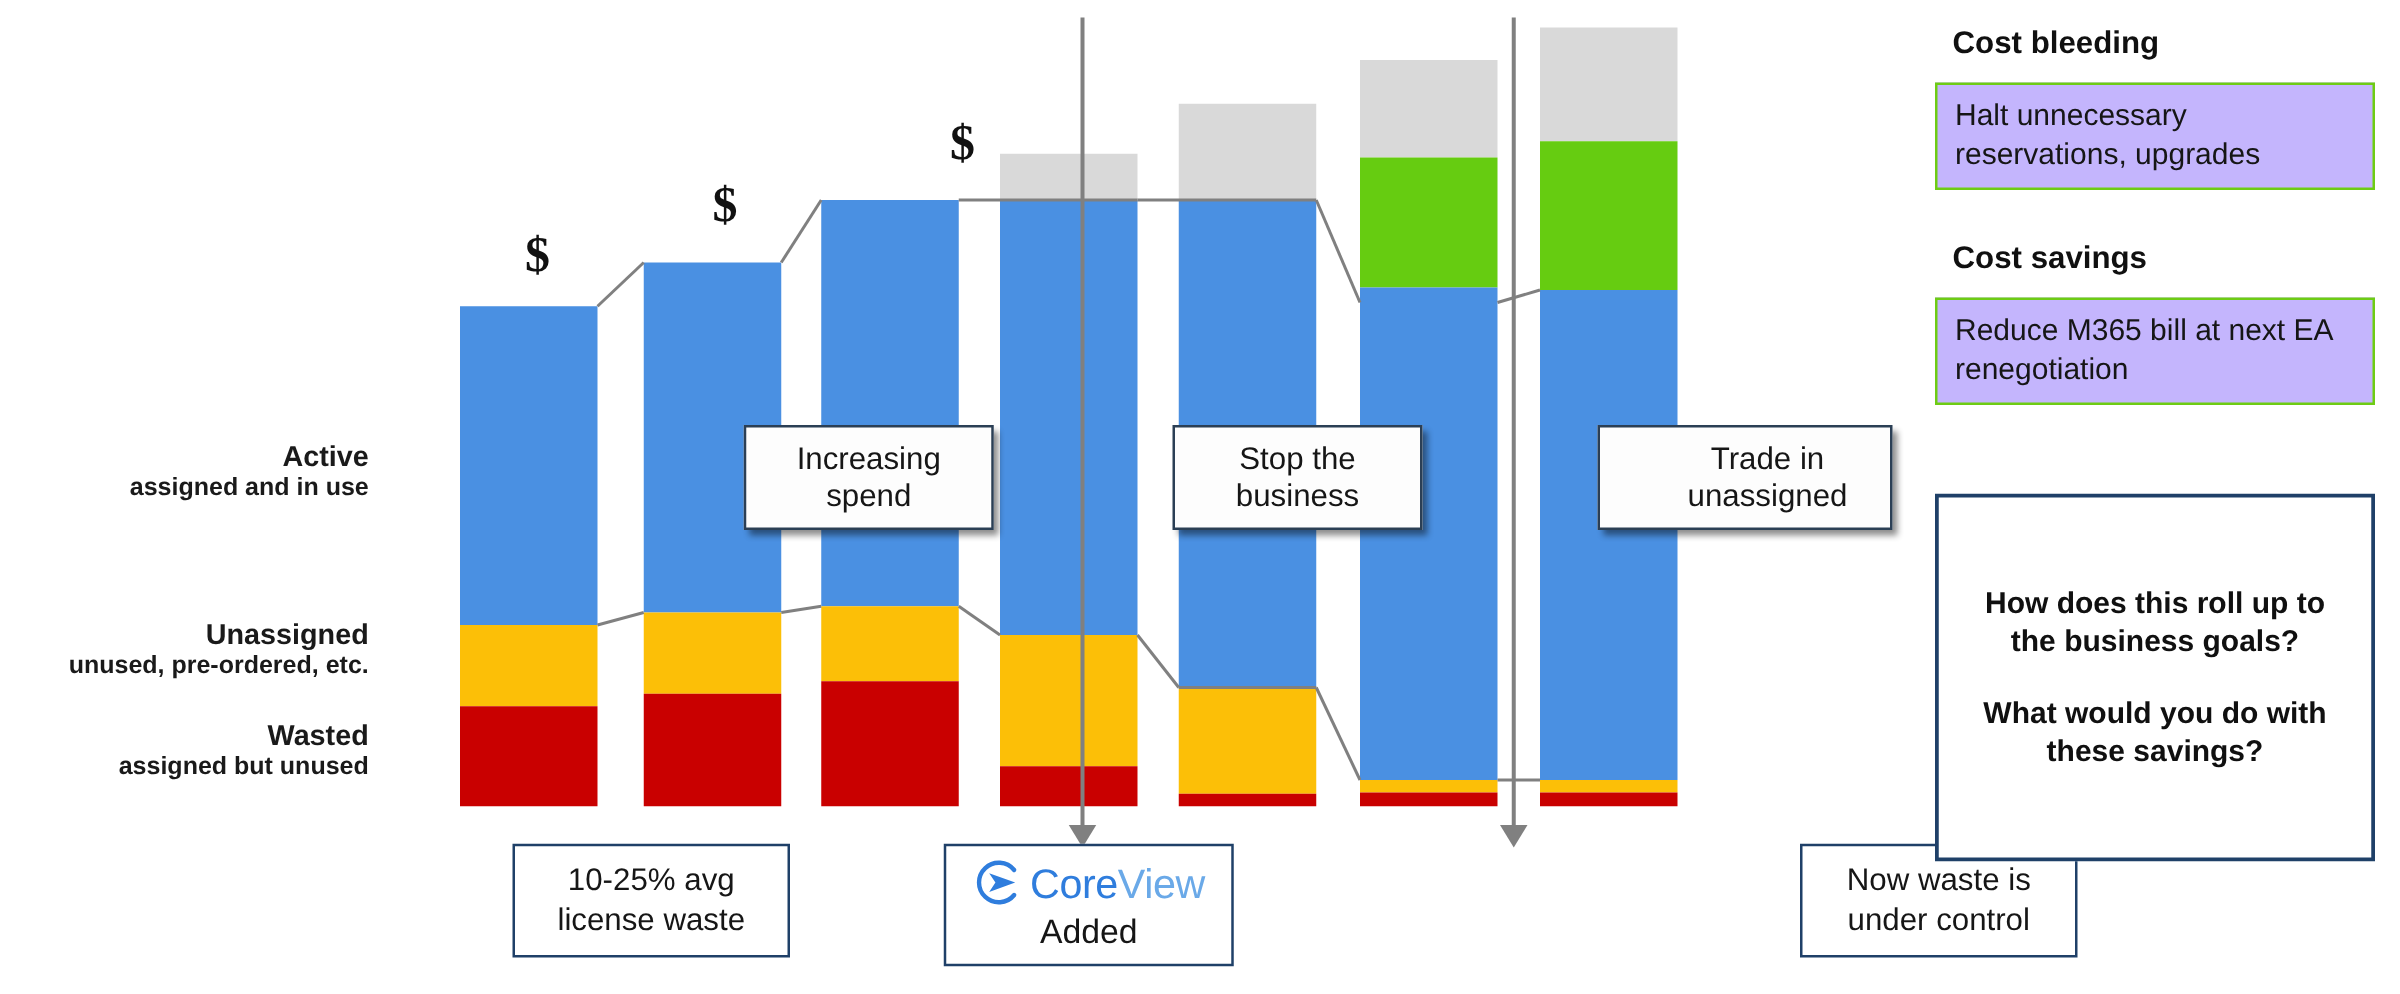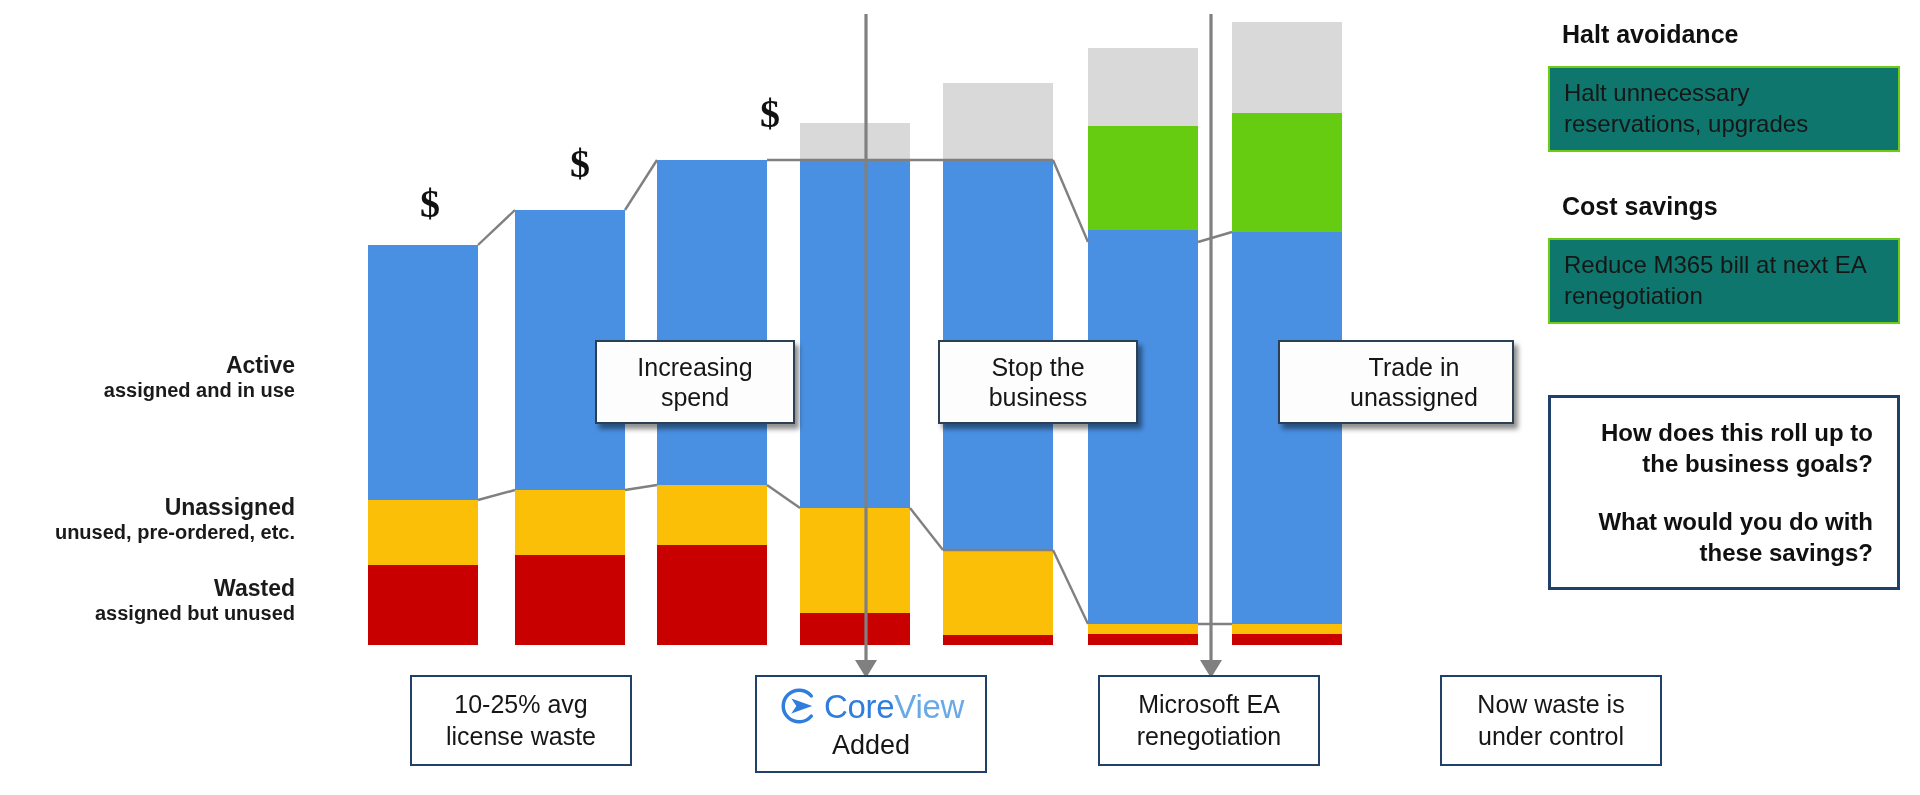--- a/index.html
+++ b/index.html
@@ -59,21 +59,21 @@
   .cv-word{font-size:33px;letter-spacing:-.3px;font-weight:400;}
   .cv-core{color:#2f7ddd;}
   .cv-view{color:#6aa9e8;}
   .cv-added{font-size:27px;color:#161616;}
 
   
   .rail-head{
     position:absolute;font-weight:bold;font-size:25px;color:#101010;white-space:nowrap;
   }
   .rail-box{
-    position:absolute;border:2.5px solid #6ecc14;background:#0f766e;
+    position:absolute;border:2.5px solid #6ecc14;background:#c4b5fd;
     display:flex;align-items:center;
     padding:8px 14px;box-sizing:border-box;
     font-size:24px;line-height:1.28;color:#161616;
   }
   .question-box{
     position:absolute;border:3px solid #1f4068;background:#fff;
     display:flex;flex-direction:column;align-items:center;justify-content:center;
     box-sizing:border-box;text-align:center;
     font-size:24px;font-weight:bold;line-height:1.3;color:#101010;
   }
@@ -209,39 +209,35 @@
     <div class="cv-row">
       <svg class="cv-mark" viewBox="0 0 48 48">
         <path d="M40 12 A19 19 0 1 0 40 36" stroke="#2f7ddd" stroke-width="4.2" fill="none" stroke-linecap="round"></path>
         <path d="M16 15 L41 24 L16 33 L22 24 Z" fill="#2f7ddd"></path>
       </svg>
       <span class="cv-word"><span class="cv-core">Core</span><span class="cv-view">View</span></span>
     </div>
     <span class="cv-added">Added</span>
   </div>
 
-  <div class="bottom-box" style="left:1098px;top:675px;width:218px;height:87px;">
-    <span>Microsoft EA</span>
-    <span class="l2">renegotiation</span>
-  </div>
 
   <div class="bottom-box" style="left:1440px;top:675px;width:218px;height:87px;">
     <span>Now waste is</span>
     <span class="l2">under control</span>
   </div>
 
-  <div class="rail-head" style="left:1562px;top:20px;">Halt avoidance</div>
+  <div class="rail-head" style="left:1562px;top:20px;">Cost bleeding</div>
   <div class="rail-box" style="left:1548px;top:66px;width:352px;height:86px;">
     <span>Halt unnecessary reservations, upgrades</span>
   </div>
 
   <div class="rail-head" style="left:1562px;top:192px;">Cost savings</div>
   <div class="rail-box" style="left:1548px;top:238px;width:352px;height:86px;">
     <span>Reduce M365 bill at next EA renegotiation</span>
   </div>
 
-  <div class="question-box" style="left:1548px;top:395px;width:352px;height:195px;padding:0 24px;text-align:right;">
+  <div class="question-box" style="left:1548px;top:395px;width:352px;height:294px;padding:0 24px;">
     <p>How does this roll up to the business goals?</p>
     <div class="gap"></div>
     <p>What would you do with these savings?</p>
   </div>
 
 </div>
 
 </body></html>

